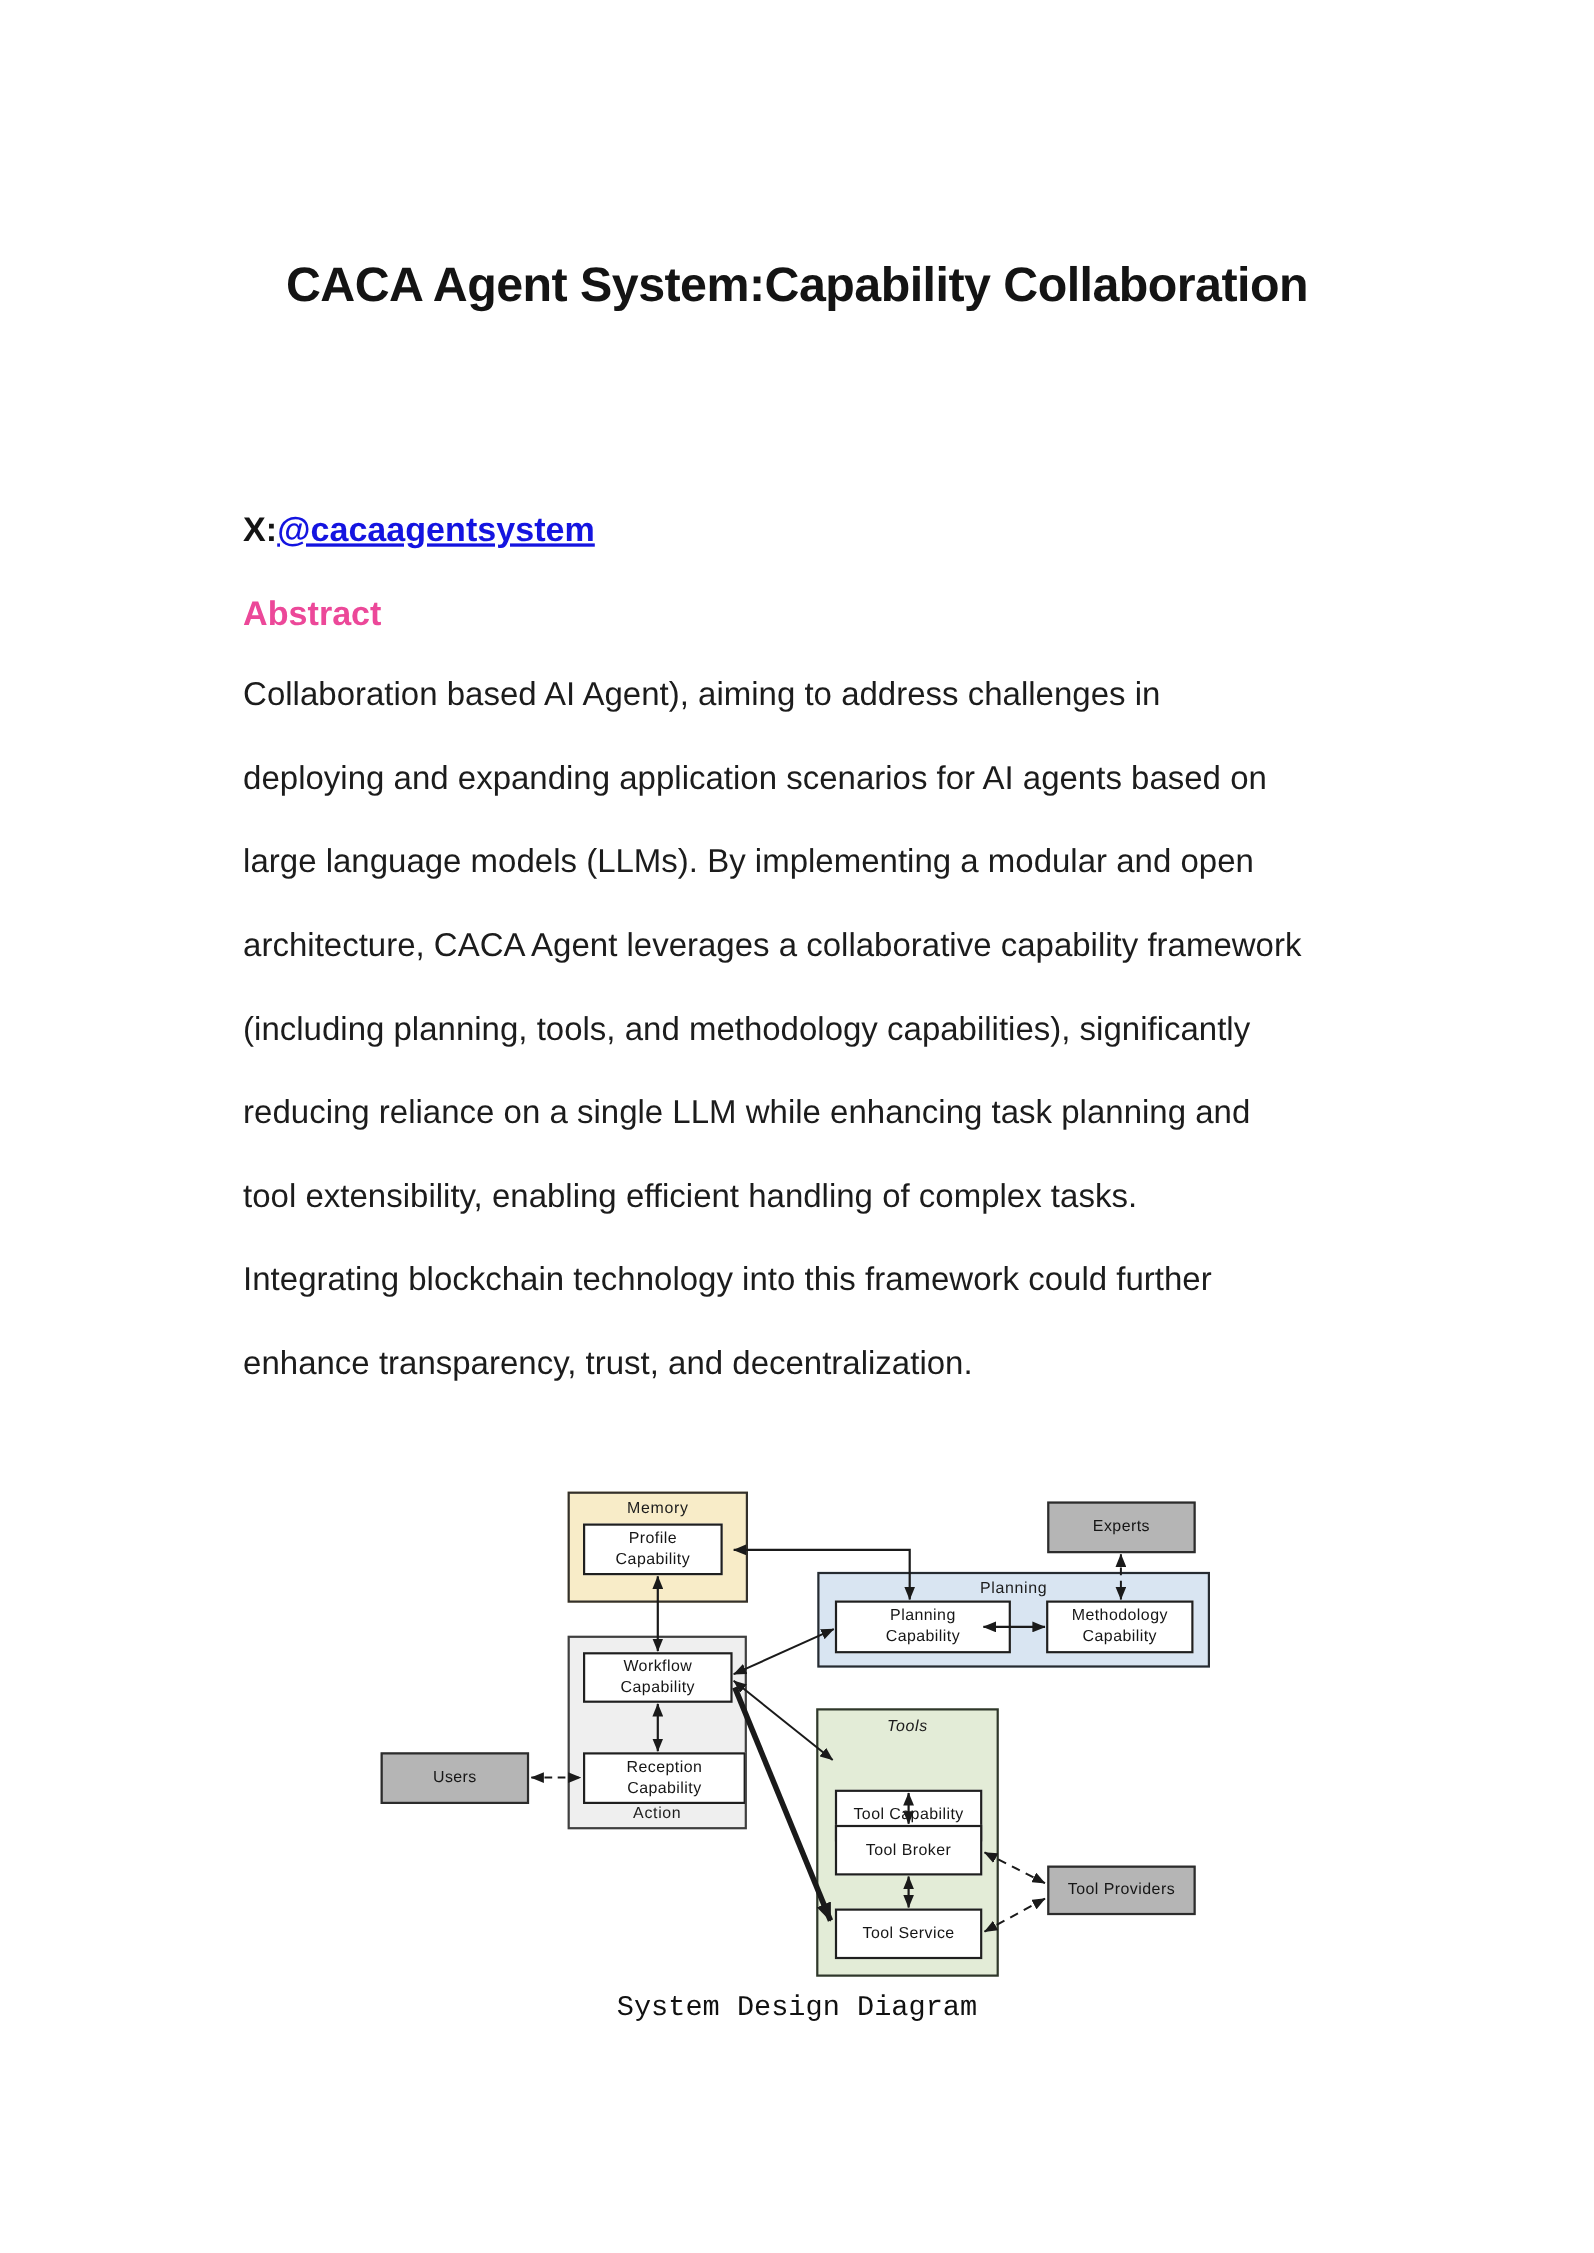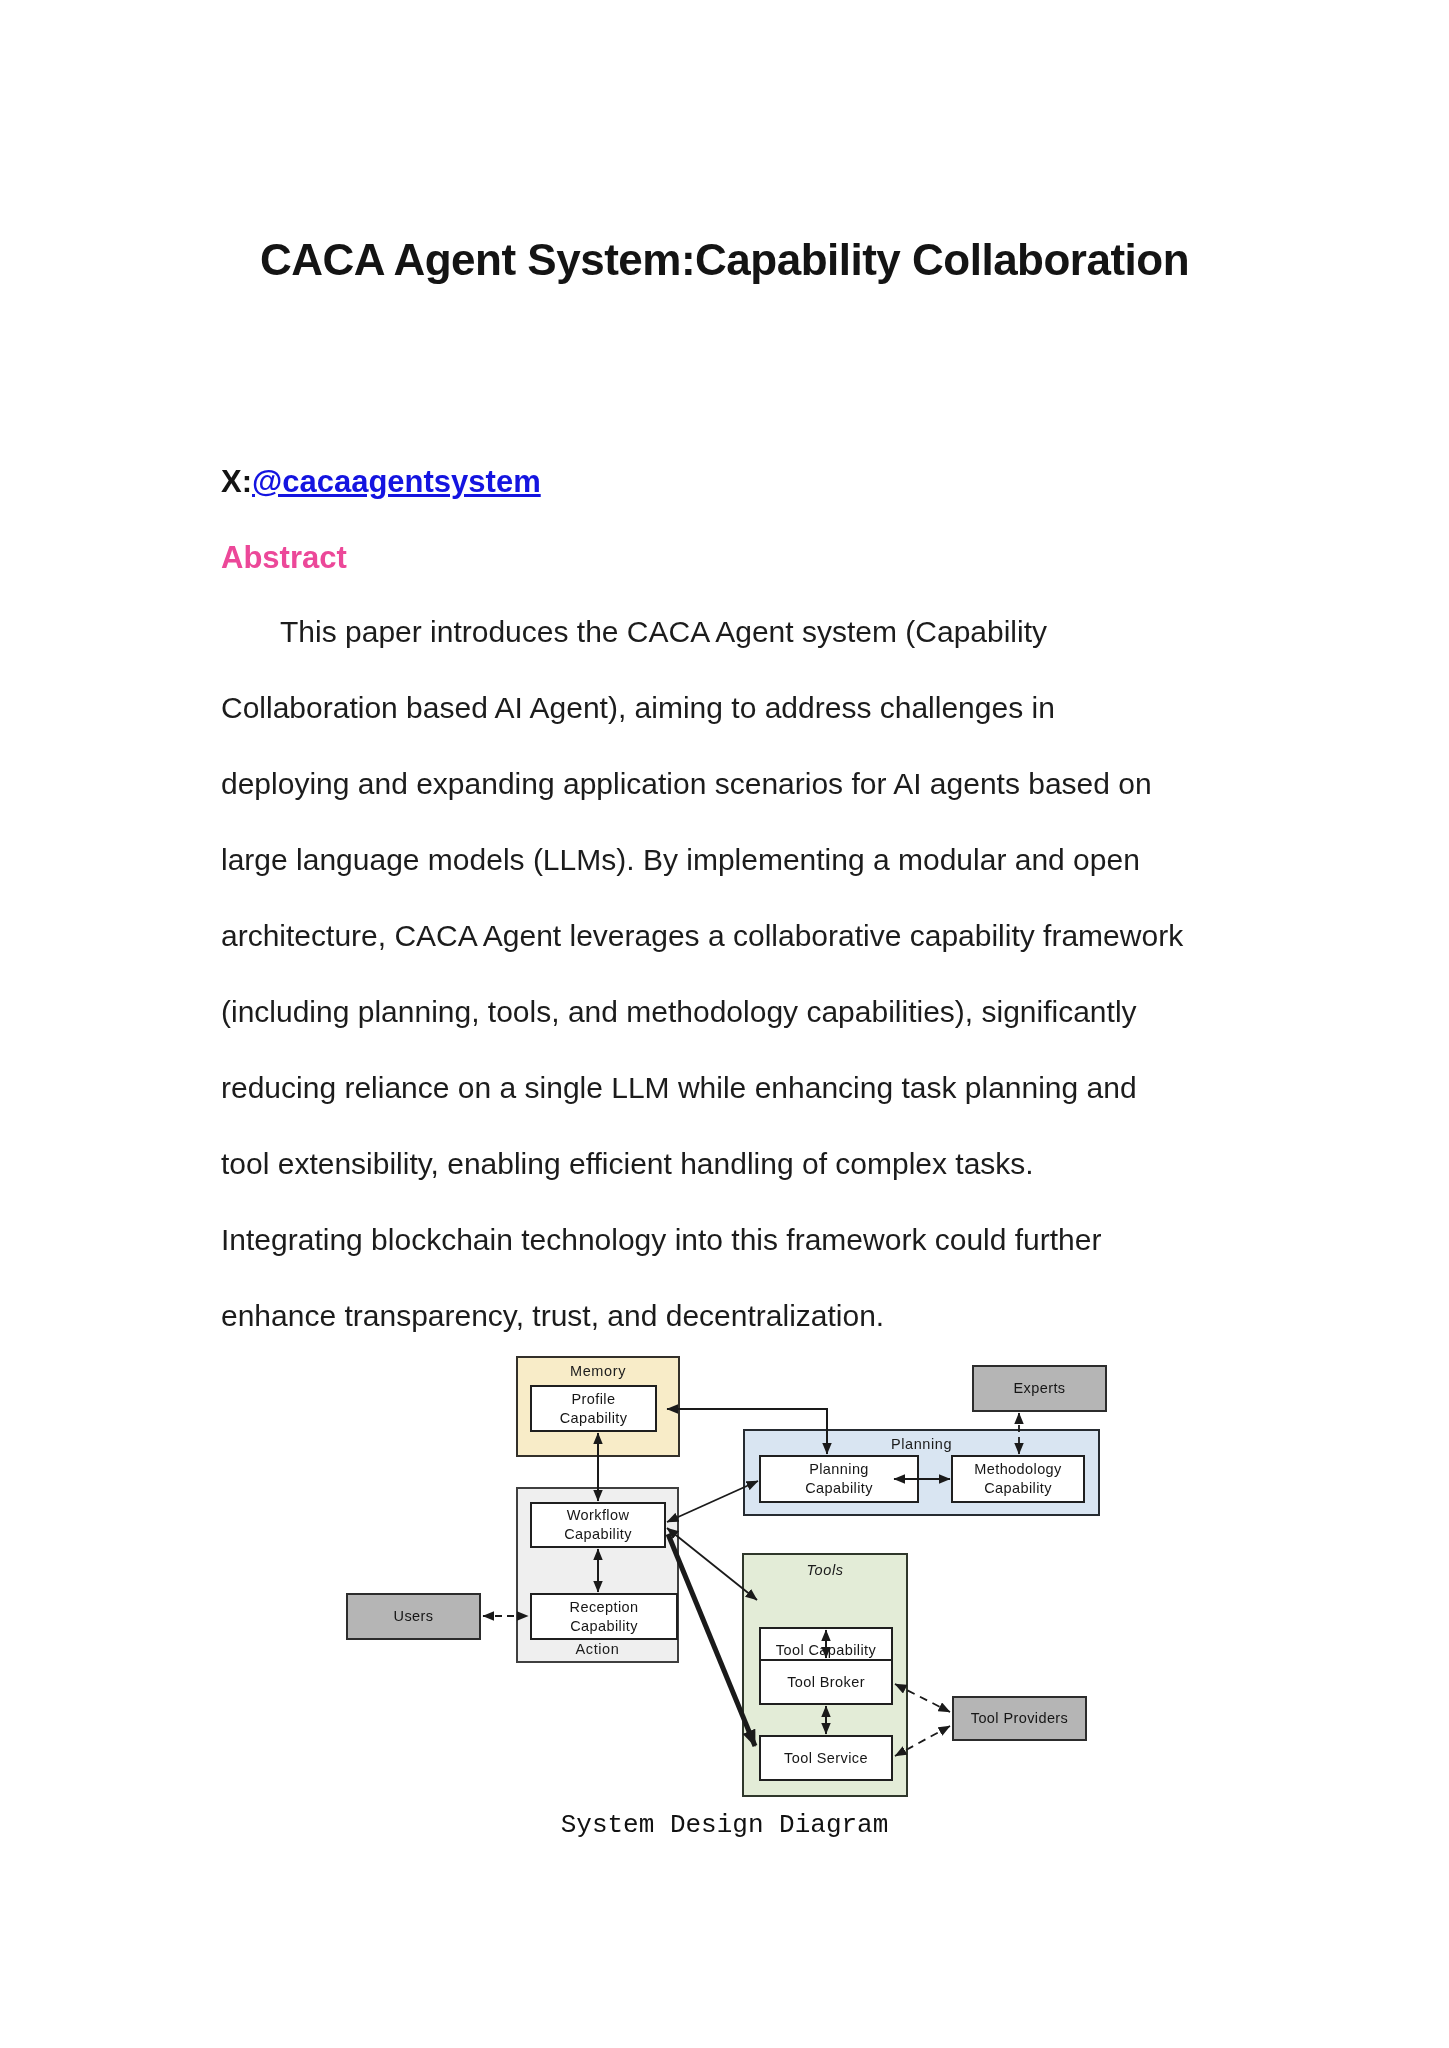--- a/index.html
+++ b/index.html
@@ -42,21 +42,21 @@
   .node {
     position:absolute; box-sizing:border-box; z-index:2;
     background:var(--node-fill,#ffffff); border:2px solid #1f1f1f;
     display:flex; align-items:center; justify-content:center; text-align:center;
     font-size:14.5px; line-height:1.28; letter-spacing:0.4px; color:#161616;
     padding:0 13px;
   }
   .node.entity { background:var(--entity-fill,#b5b5b5); border-color:#2c2c2c; }
 
   .n-profile     { left:530px; top:35px;  width:127px; height:47px; }
-  .n-experts     { left:972px; top:15px;  width:135px; height:47px; }
+  .n-experts     { left:952px; top:15px;  width:135px; height:47px; }
   .n-plancap     { left:759px; top:105px; width:160px; height:48px; }
   .n-methodology { left:951px; top:105px; width:134px; height:48px; }
   .n-workflow    { left:530px; top:152px; width:136px; height:46px; }
   .n-reception   { left:530px; top:243px; width:148px; height:47px; }
   .n-users       { left:346px; top:243px; width:135px; height:47px; }
   .n-toolcap     { left:759px; top:232px; width:134px; height:47px;margin-top:45px; }
   .n-toolbroker  { left:759px; top:309px; width:134px; height:46px; }
   .n-toolservice { left:759px; top:385px; width:134px; height:46px; }
   .n-toolprov    { left:952px; top:346px; width:135px; height:45px; }
 
@@ -75,21 +75,20 @@
 
   <div class="title">
     <div>CACA Agent System:Capability Collaboration</div>
   </div>
 
   <div class="x-line"><span>X:</span><a class="x-link">@cacaagentsystem</a></div>
 
   <div class="abstract-heading">Abstract</div>
 
   <div class="abstract-body">
-    <div class="abstract-line indent">This paper introduces the CACA Agent system (Capability</div>
     <div class="abstract-line">Collaboration based AI Agent), aiming to address challenges in</div>
     <div class="abstract-line">deploying and expanding application scenarios for AI agents based on</div>
     <div class="abstract-line">large language models (LLMs). By implementing a modular and open</div>
     <div class="abstract-line">architecture, CACA Agent leverages a collaborative capability framework</div>
     <div class="abstract-line">(including planning, tools, and methodology capabilities), significantly</div>
     <div class="abstract-line">reducing reliance on a single LLM while enhancing task planning and</div>
     <div class="abstract-line">tool extensibility, enabling efficient handling of complex tasks.</div>
     <div class="abstract-line">Integrating blockchain technology into this framework could further</div>
     <div class="abstract-line">enhance transparency, trust, and decentralization.</div>
   </div>

